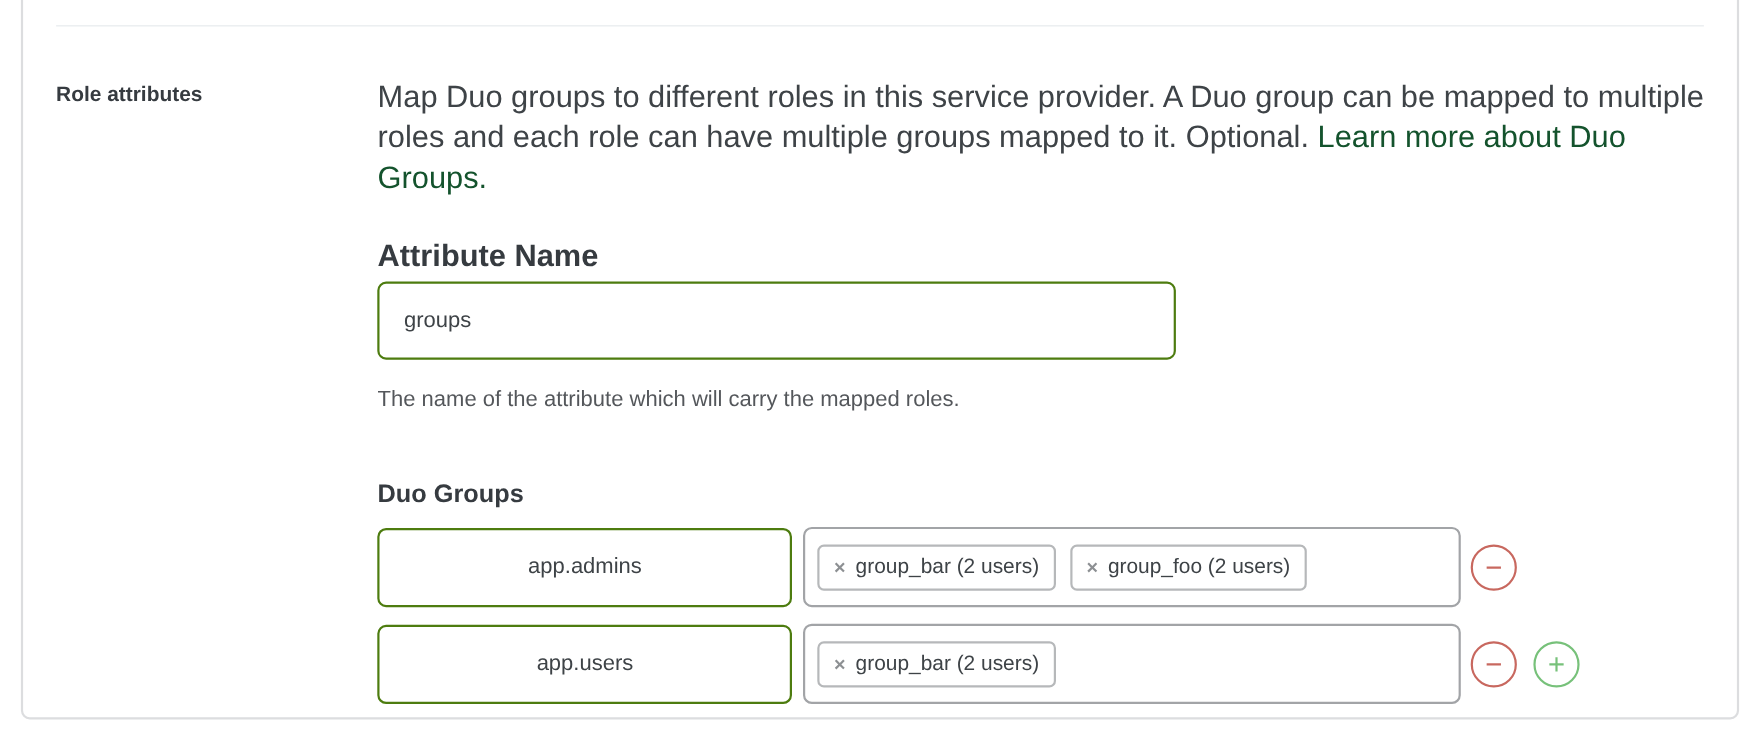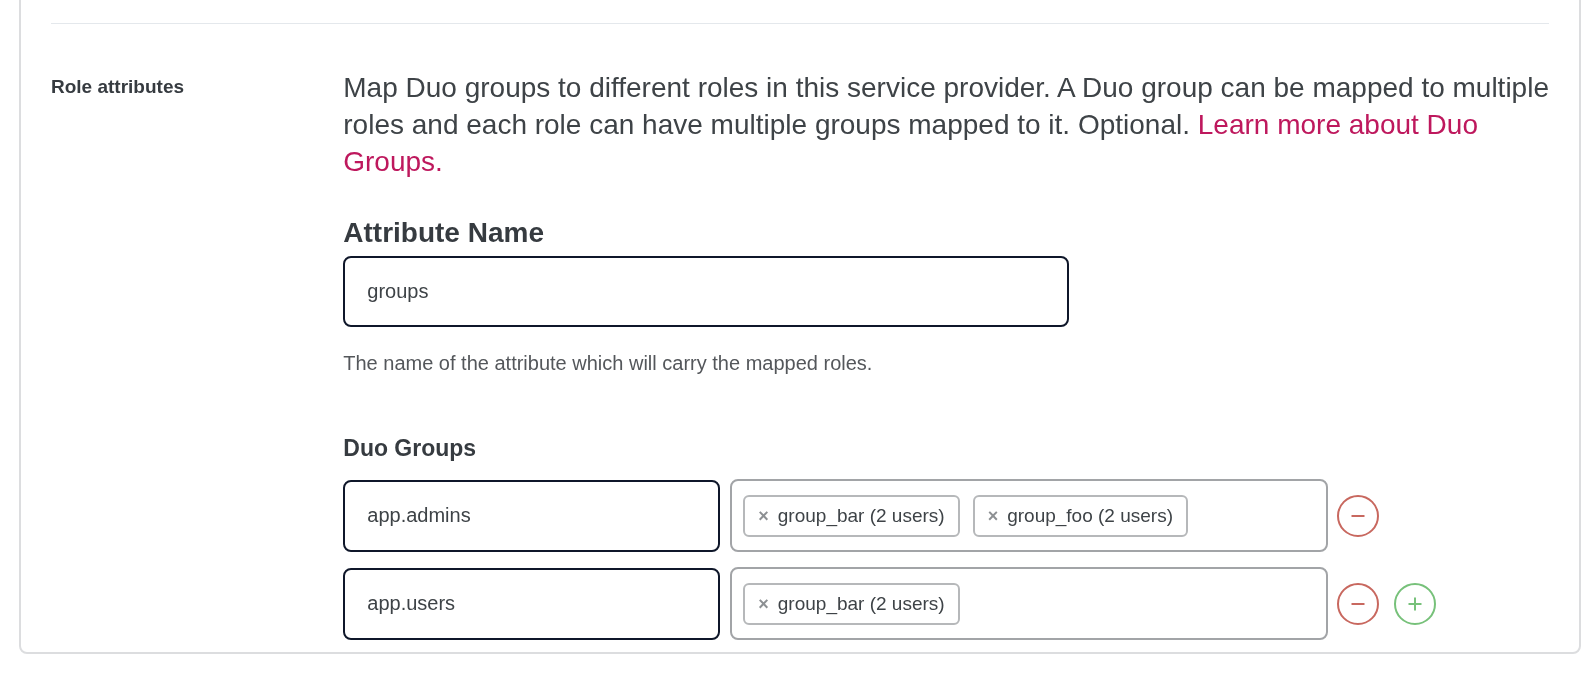--- a/index.html
+++ b/index.html
@@ -35,37 +35,37 @@
     font-weight: bold;
     color: #363b40;
     line-height: 24px;
     padding-top: 6px;
   }
   .form-content { flex: 1; }
 
   .description { font-size: 28px; line-height: 37px; color: #3e4347; }
   .desc-line { white-space: nowrap; }
   .description a {
-    color: #be185d;
+    color: #14532d;
     text-decoration: none;
     cursor: pointer;
   }
 
   .field-label {
     margin-top: 38px;
     font-size: 28px;
     font-weight: bold;
     color: #363b40;
     line-height: 30px;
   }
 
   .text-input {
     display: block;
     height: 71px;
-    border: 2px solid #0f172a;
+    border: 2px solid #4d7c0f;
     border-radius: 8px;
     background: #ffffff;
     font-family: "Liberation Sans", sans-serif;
     font-size: 20px;
     color: #3e4347;
     padding: 0 22px;
     outline: none;
   }
   .attr-input { margin-top: 8px; width: 726px; }
 
@@ -82,21 +82,21 @@
     font-size: 23px;
     font-weight: bold;
     color: #363b40;
     line-height: 26px;
   }
   .col-role { width: 387px; }
   .col-groups { flex: 1; margin-top: 45px; }
 
   .map-row { display: flex; align-items: center; margin-top: 18px; }
   .map-row + .map-row { margin-top: 15px; }
-  .role-input { width: 377px; height: 72px; }
+  .role-input { width: 377px; height: 72px; text-align: center; }
 
   .groups-box {
     margin-left: 10px;
     width: 598px;
     height: 73px;
     border: 2px solid #a2a4a7;
     border-radius: 8px;
     background: #ffffff;
     display: flex;
     align-items: center;

